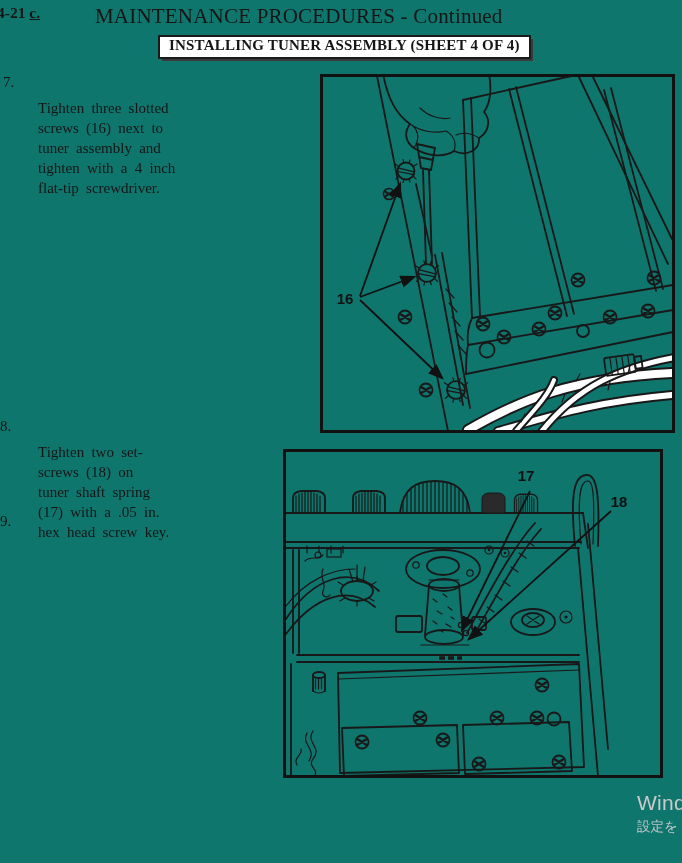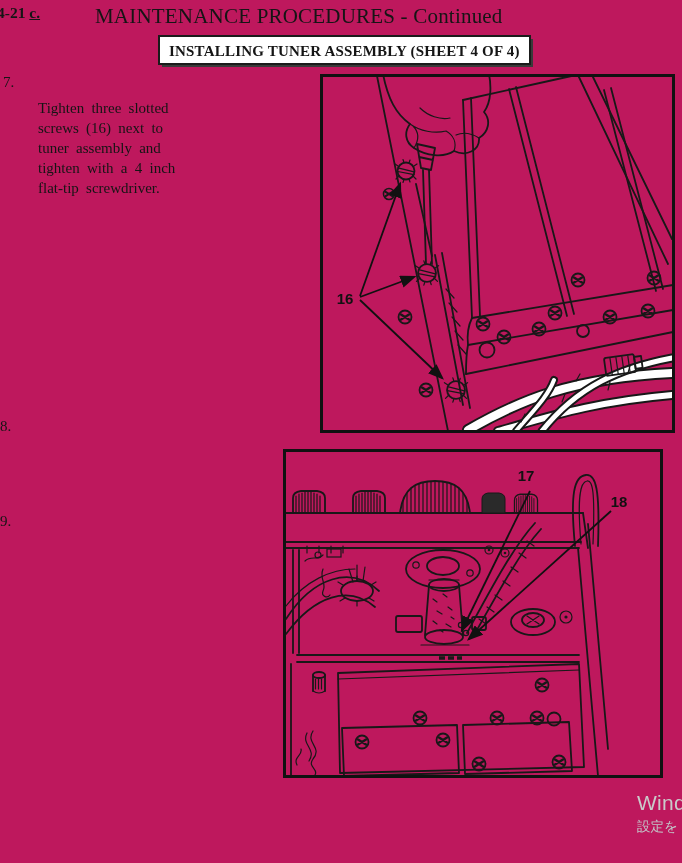--- a/index.html
+++ b/index.html
@@ -1,25 +1,25 @@
 <!DOCTYPE html>
 <html><head>
 <meta charset="utf-8">
 <style>
   html,body{margin:0;padding:0;background:#fff;}
-  .page{position:relative;width:682px;height:863px;background:#be185d;overflow:hidden;
+  .page{position:relative;width:682px;height:863px;background:#0f766e;overflow:hidden;
         font-family:"Liberation Serif","DejaVu Serif",serif;color:#151515;}
   
   .hdr{position:absolute;top:4px;left:0;width:100%;height:20px;}
   .sec-ref{position:absolute;left:-3px;top:0;font-weight:bold;font-size:15.5px;white-space:nowrap;}
   .sec-sub{font-weight:bold;text-decoration:underline;}
   .hdr-title{position:absolute;left:95px;top:0;font-weight:normal;font-size:21px;letter-spacing:.2px;white-space:nowrap;}
   
   .banner{position:absolute;left:158px;top:35px;border:2px solid #1b1b1b;background:#fff;
-          box-shadow:3px 3px 0 -1px #3a3a3a;padding:6px 9px 3px 9px;}
+          box-shadow:3px 3px 0 -1px #3a3a3a;padding:0 9px 3px 9px;}
   .banner-title{font-weight:bold;font-size:15px;letter-spacing:.2px;white-space:nowrap;}
   
   .step-number{position:absolute;font-size:15px;width:22px;}
   .step-text{position:absolute;left:38px;font-size:15px;line-height:20px;white-space:pre-line;
              word-spacing:3.5px;width:200px;margin-top:24px;}
   #st7n{top:74px;left:3px;} #st7t{top:74px;}
   #st8n{top:418px;left:0;}  #st8t{top:418px;}
   #st9n{top:513px;left:0;}  #st9t{top:513px;}
   
   .fig{position:absolute;}
@@ -52,20 +52,25 @@
     <div class="banner-title">INSTALLING TUNER ASSEMBLY (SHEET 4 OF 4)</div>
   </div>
 
   <div id="st7n" class="step-number">7.</div>
   <div id="st7t" class="step-text">Tighten three slotted
 screws (16) next to
 tuner assembly and
 tighten with a 4 inch
 flat-tip screwdriver.</div>
   <div id="st8n" class="step-number">8.</div>
+  <div id="st8t" class="step-text">Tighten two set-
+screws (18) on
+tuner shaft spring
+(17) with a .05 in.
+hex head screw key.</div>
   <div id="st9n" class="step-number">9.</div>
 
   <div id="fig-top" class="fig">
     <svg width="355" height="359" viewBox="0 0 355 359">
       <defs>
         <marker id="f1-ah" markerWidth="9" markerHeight="7" refX="7.5" refY="3.5" orient="auto">
           <path d="M0,0 L9,3.5 L0,7 Z" fill="#111"></path>
         </marker>
         <g id="f1-ks">
           <circle r="8.5" class="ln"></circle>

